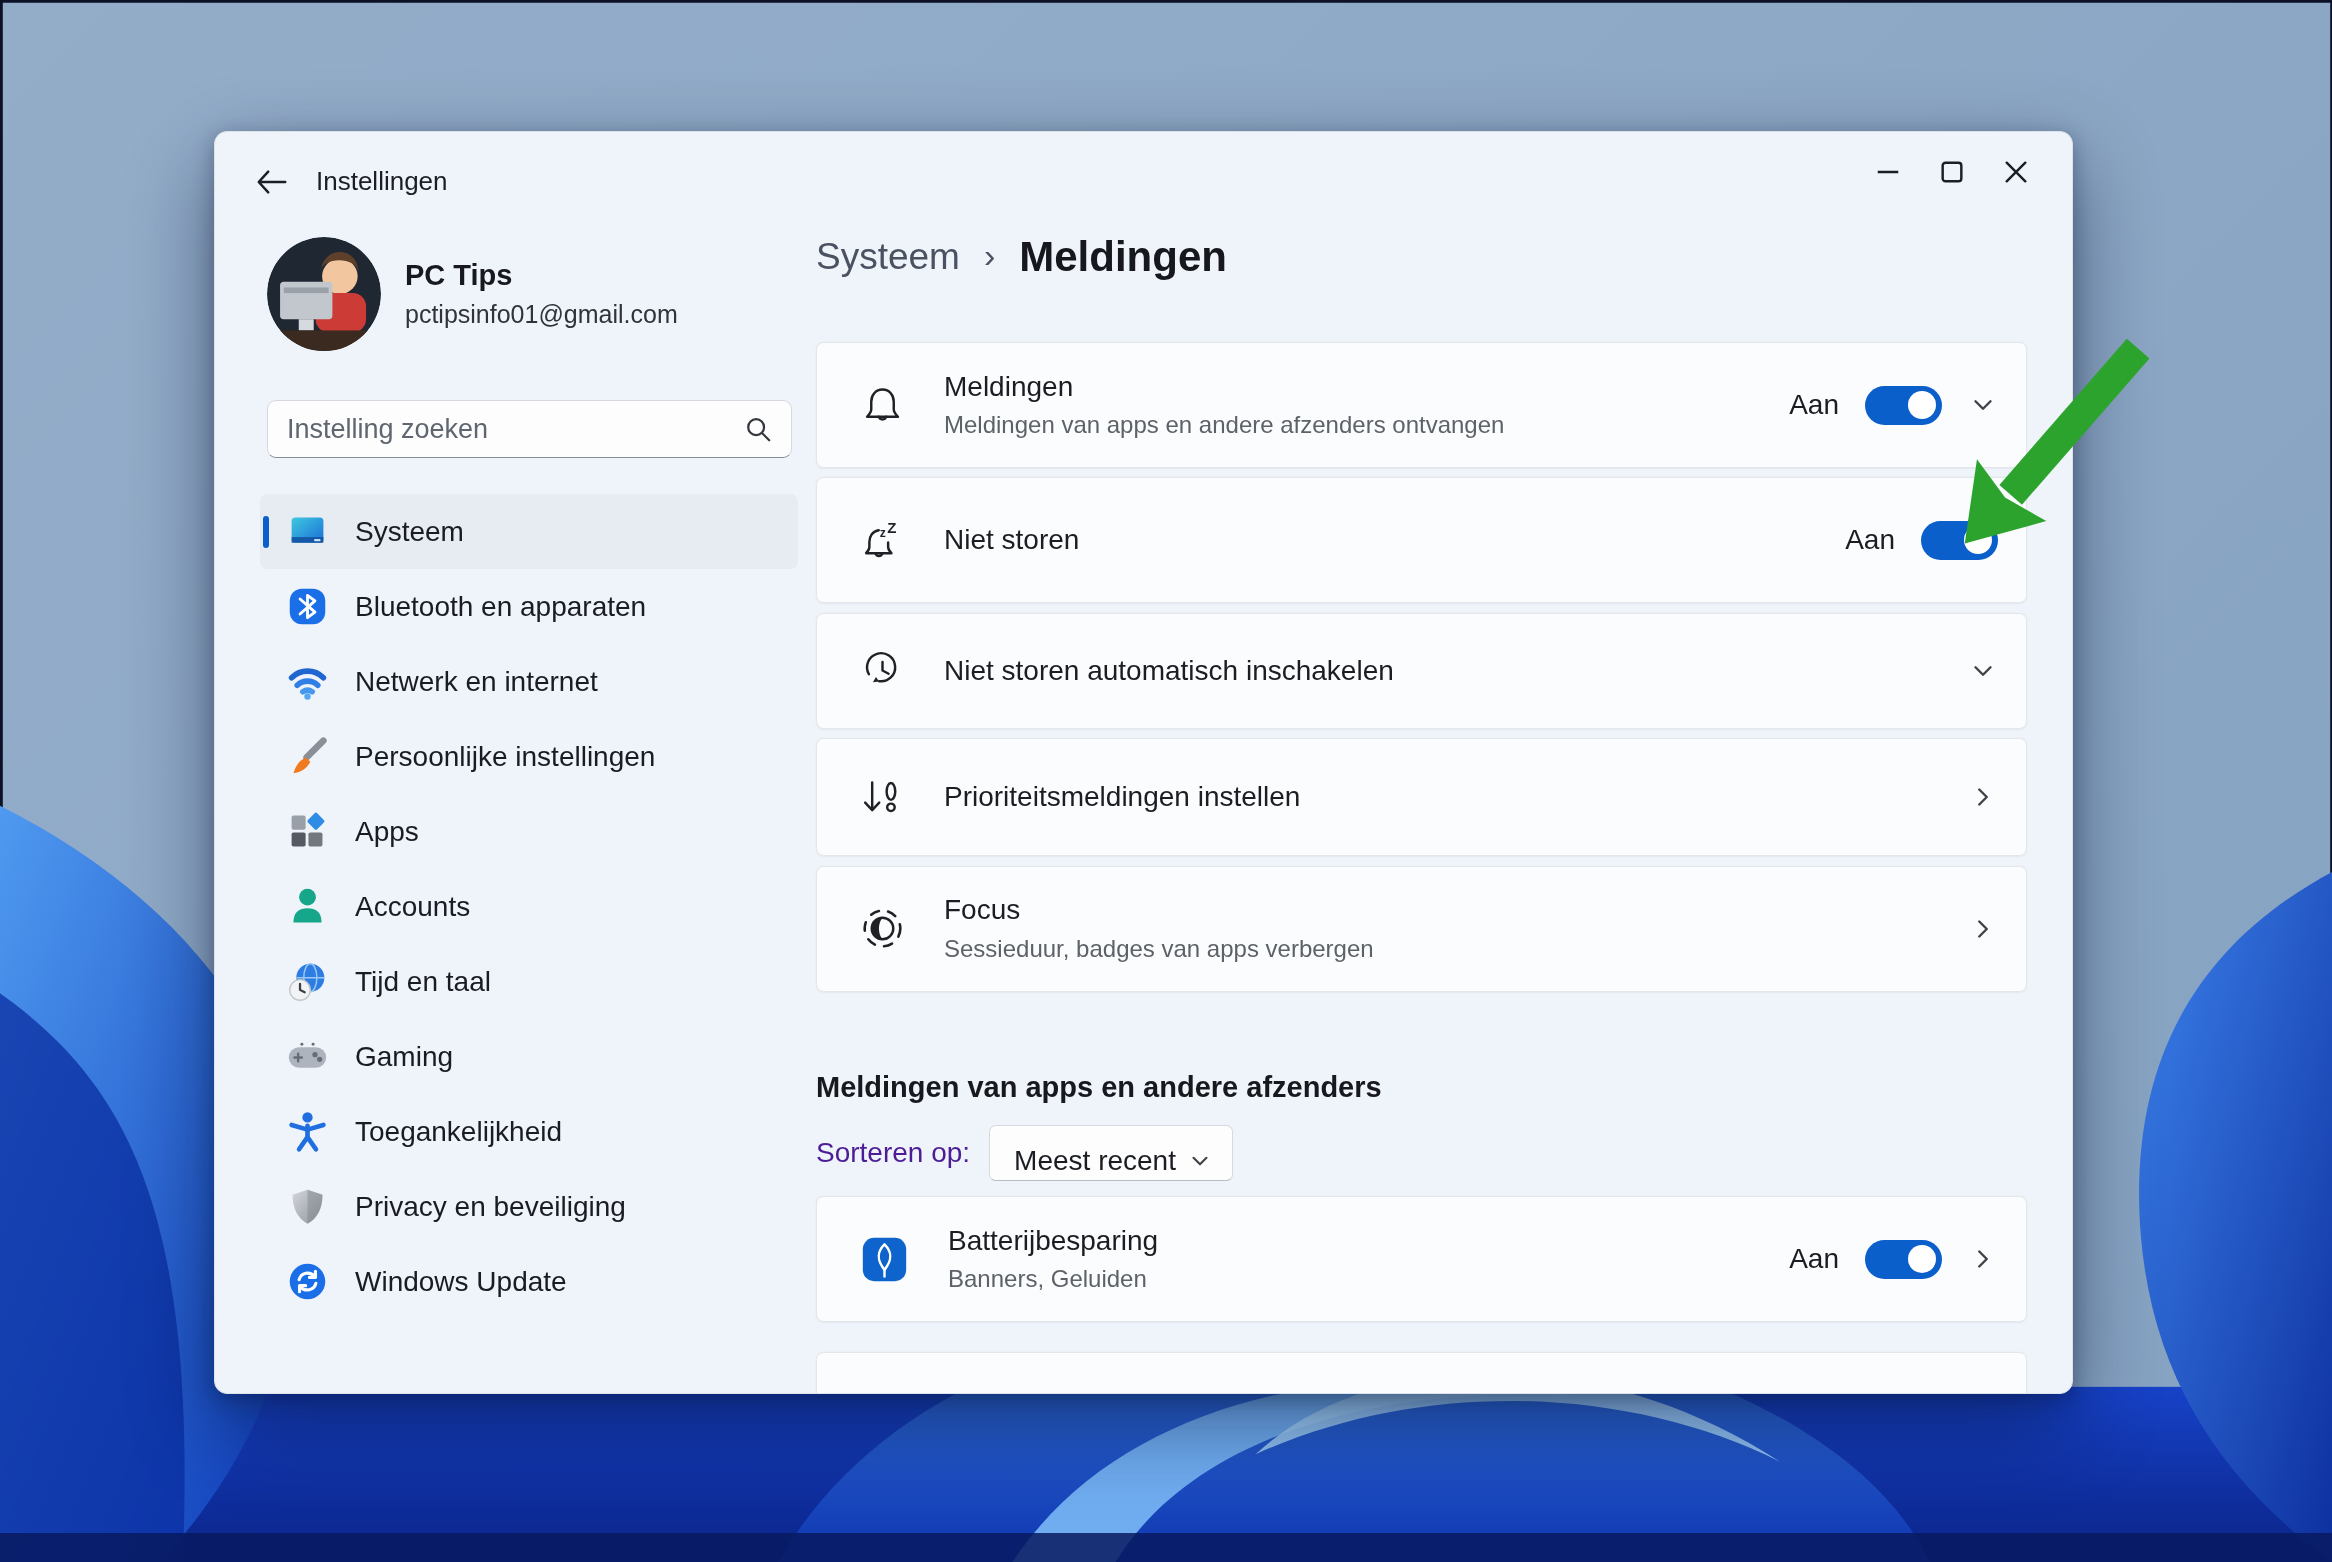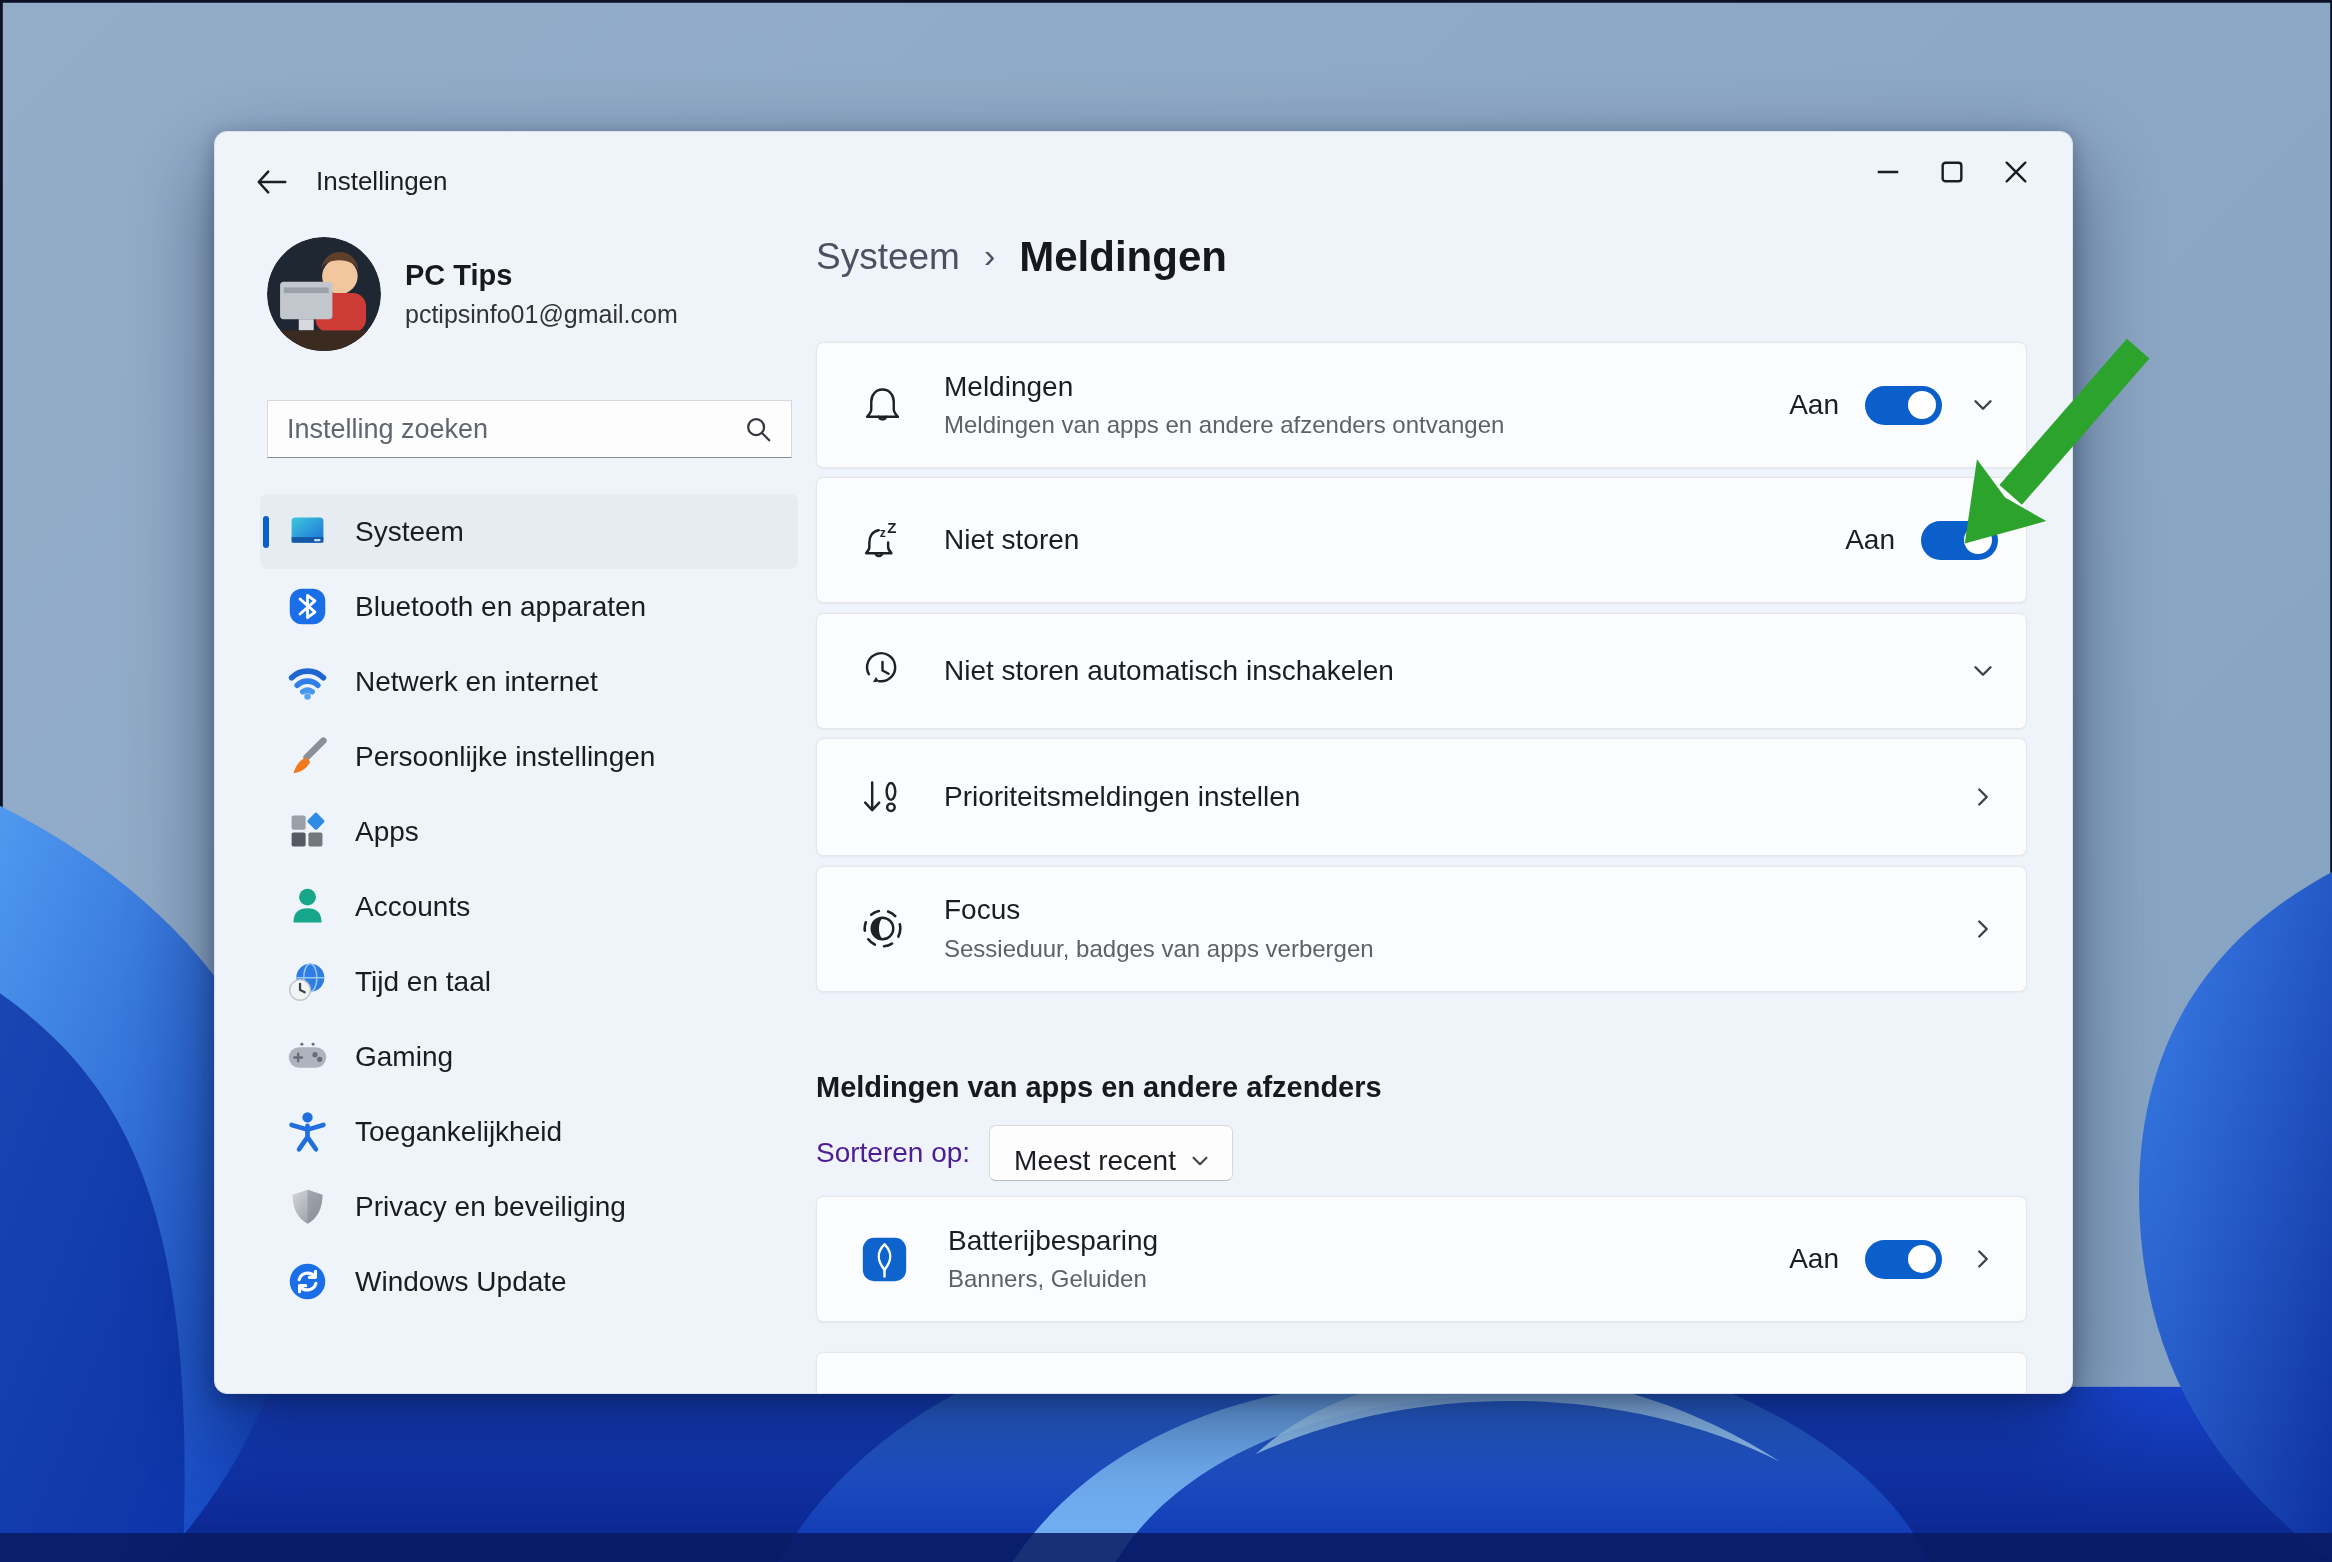--- a/index.html
+++ b/index.html
@@ -32,21 +32,21 @@
 
   
   .profile { position:absolute; left:52px; top:105px; display:flex; align-items:center; }
   .avatar { width:114px; height:114px; border-radius:50%; overflow:hidden; flex:0 0 auto; }
   .profile-text { margin-left:24px; }
   .profile-name { font-size:29px; font-weight:700; color:#17191e; }
   .profile-email { font-size:25px; color:#303439; margin-top:7.5px; }
 
   .searchbox { position:absolute; left:52px; top:268px; width:525px; height:58px;
     background:#fdfdfe; border:0.9px solid #d5d8de; border-bottom:1.9px solid #868c96;
-    border-radius:0; display:flex; align-items:center; }
+    border-radius:9px; display:flex; align-items:center; }
   .searchbox input { flex:1; height:100%; border:none; outline:none; background:transparent;
     font-size:27px; color:#1f2329; padding:0 19px; font-family:"Liberation Sans",sans-serif; }
   .searchbox input::placeholder { color:#5f6670; opacity:1; }
   .search-glyph { margin-right:19px; flex:0 0 auto; }
 
   .nav { position:absolute; left:45px; top:362px; width:538px; }
   .nav-item { position:relative; height:75px; display:flex; align-items:center;
     padding-left:26px; border-radius:7.5px; cursor:pointer; }
   .nav-item.selected { background:#e7ebf2; }
   .nav-pill { position:absolute; left:2.8px; top:21.5px; width:6.6px; height:32px;

